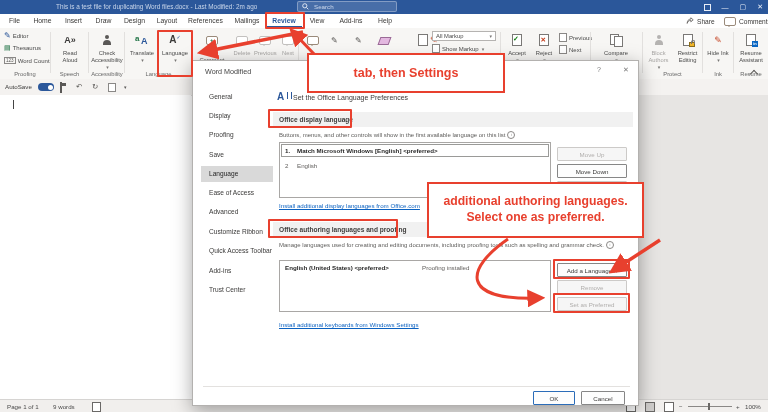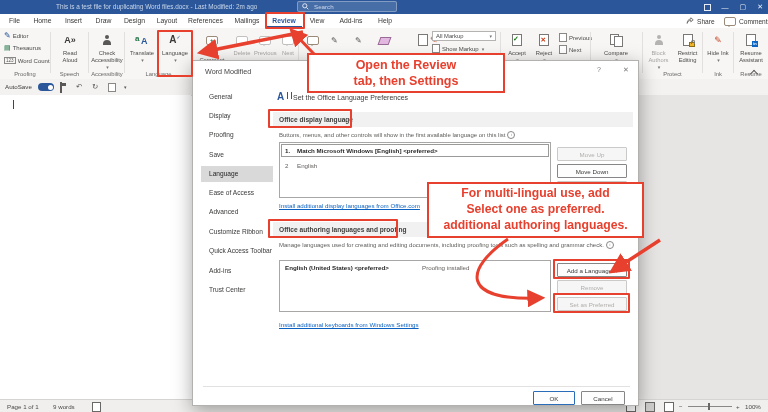--- a/index.html
+++ b/index.html
@@ -464,20 +464,18 @@
       <path d="M0,0 L6,3 L0,6 z" fill="#e8402e"></path>
     </marker>
   </defs>
   <line x1="315" y1="55" x2="293" y2="32" stroke="#e8402e" stroke-width="3" marker-end="url(#ah)"></line>
   <line x1="303" y1="32" x2="203" y2="52" stroke="#e8402e" stroke-width="3.5" marker-end="url(#ah)"></line>
   <line x1="660" y1="240" x2="614" y2="270" stroke="#e8402e" stroke-width="3.5" marker-end="url(#ah)"></line>
   <path d="M 508 239 C 466 268, 458 301, 540 298" fill="none" stroke="#e8402e" stroke-width="3" marker-end="url(#ah)"></path>
 </svg>
 
 <div class="callout" style="left:307px;top:53px;width:198px;height:40px;font-size:12.5px">
-  <div>Open the Review</div>
   <div>tab, then Settings</div>
 </div>
 <div class="callout" style="left:427px;top:182px;width:217px;height:56px;font-size:12.2px">
-  <div>For multi-lingual use, add</div>
+  <div>additional authoring languages.</div>
   <div>Select one as preferred.</div>
-  <div>additional authoring languages.</div>
 </div>
 
 </body></html>

